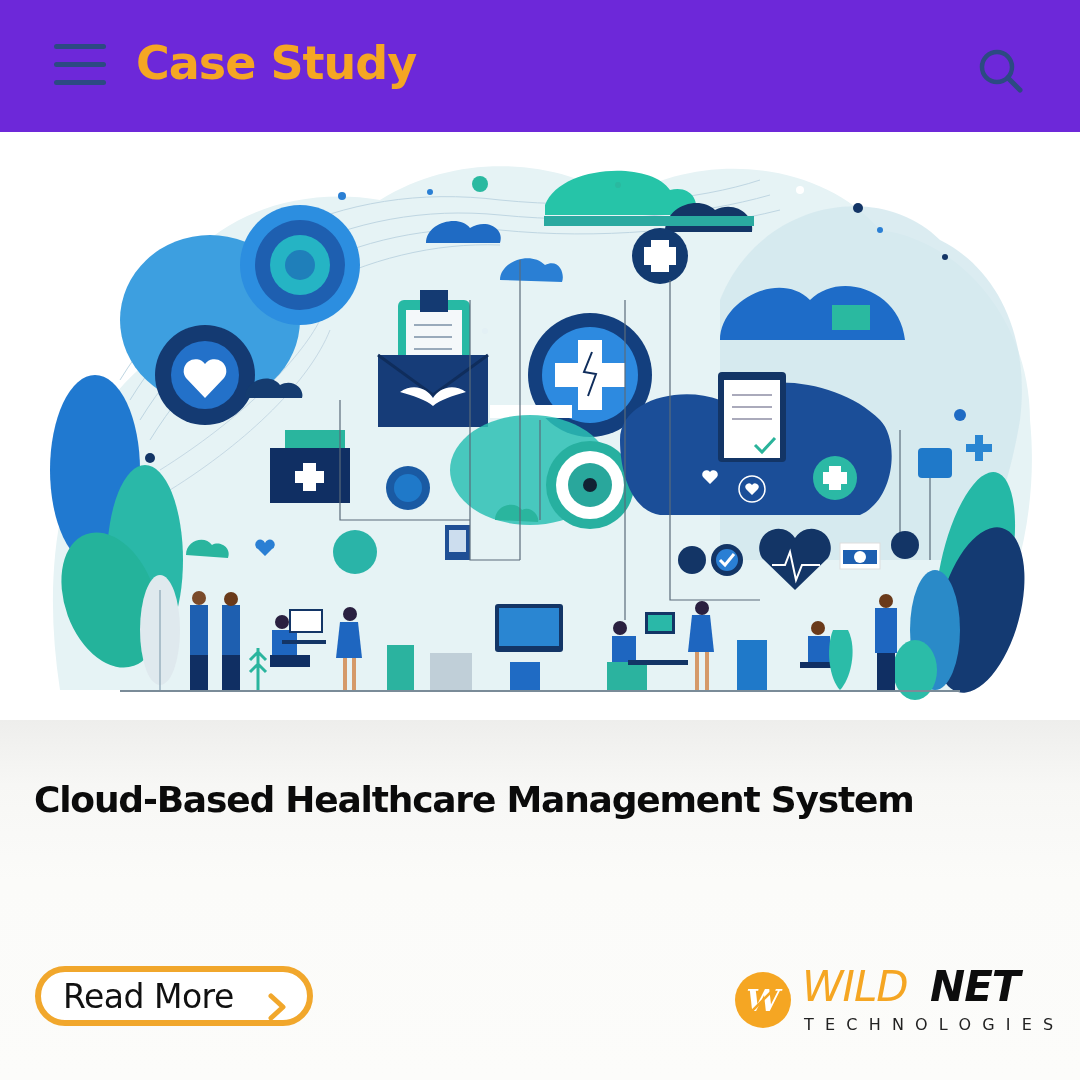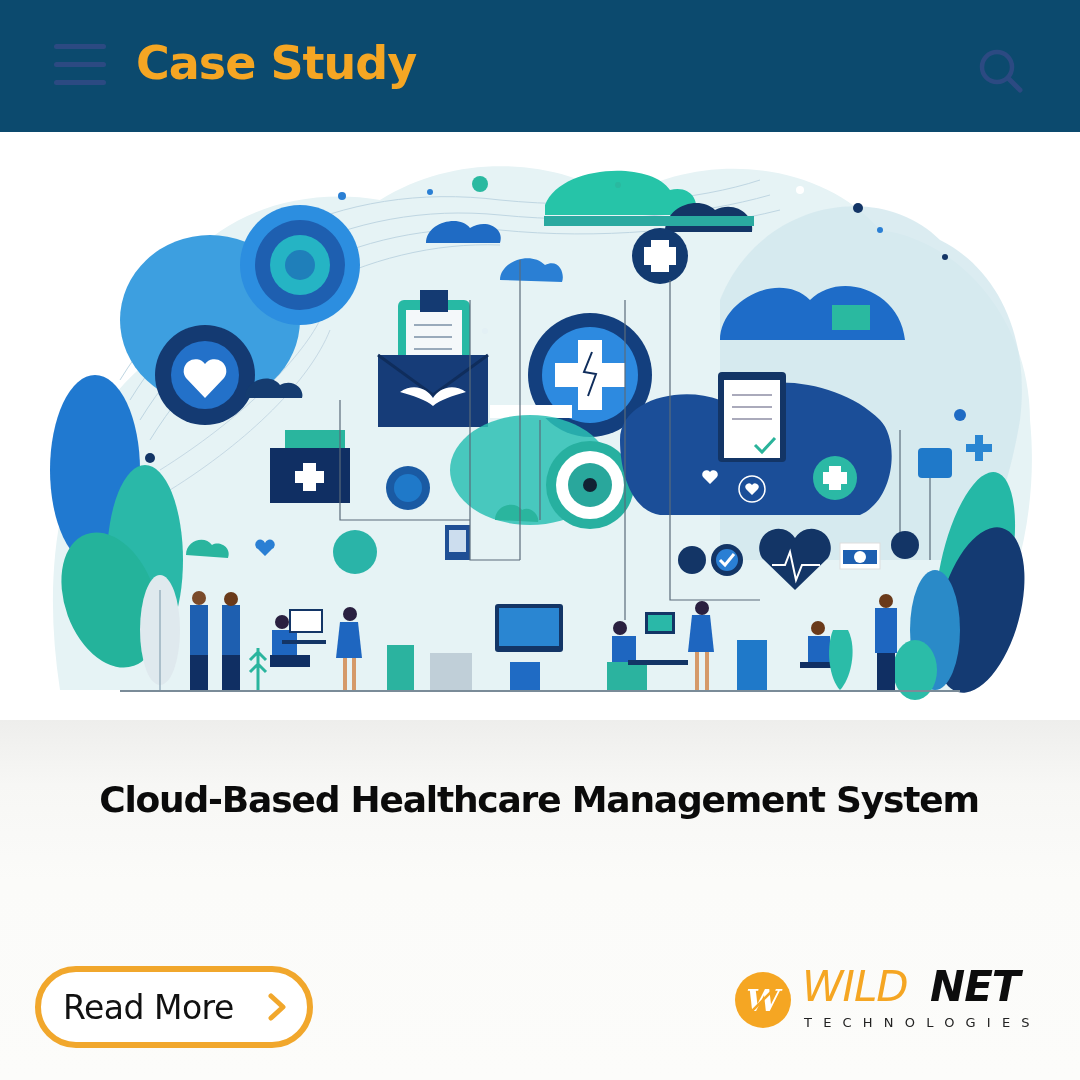--- a/index.html
+++ b/index.html
@@ -1,21 +1,21 @@
 <!DOCTYPE html>
 <html><head>
 <meta charset="utf-8">
 <style>
   * { box-sizing: border-box; margin: 0; padding: 0; }
   html, body { width: 1080px; height: 1080px; background: #fbfbf9; overflow: hidden; }
   body { font-family: "DejaVu Sans", "Liberation Sans", sans-serif; position: relative; }
 
   .header {
     position: absolute; left: 0; top: 0; width: 1080px; height: 132px;
-    background: #0c4a6e;
+    background: #6d28d9;
   }
   .hamburger {
     position: absolute; left: 54px; top: 44px; width: 54px; height: 42px;
     cursor: pointer;
   }
   .hamburger span {
     position: absolute; left: 0; width: 52px; height: 5px; border-radius: 3px;
     background: #2c4a82;
   }
   .hamburger span:nth-child(1) { top: 0; }
@@ -40,24 +40,24 @@
 
   .headline-band {
     position: absolute; left: 0; top: 720px; width: 1080px; height: 360px;
     background: linear-gradient(180deg, #eeeeec 0%, #f7f7f5 18%, #fbfbf9 45%, #fcfcfa 100%);
   }
   .headline {
     position: absolute; left: 34px; top: 772px; width: 1010px;
     font-family: "DejaVu Sans", sans-serif; font-weight: bold;
     font-size: 36px; line-height: 56px; letter-spacing: -1.2px; color: #0b0b0b;
   }
-  .headline div { white-space: nowrap; text-align: center; }
+  .headline div { white-space: nowrap; }
 
   .read-more {
-    position: absolute; left: 35px; top: 966px; width: 278px; height: 82px;
+    position: absolute; left: 35px; top: 966px; width: 278px; height: 60px;
     border: 6px solid #f1a72c; border-radius: 41px; background: #ffffff;
     display: flex; align-items: center; padding-left: 22px;
     cursor: pointer;
   }
   .read-more-label {
     font-family: "DejaVu Sans", sans-serif; font-size: 33px; color: #111;
     letter-spacing: -0.5px;
   }
   .read-more-chevron {
     position: absolute; right: 18px; top: 20px; width: 24px; height: 30px;
@@ -74,21 +74,21 @@
     font-family: "DejaVu Sans", sans-serif; font-weight: normal; font-style: italic;
     font-size: 42px; letter-spacing: -1px; color: #f5a623;
   }
   .logo-net {
     position: absolute; left: 196px; top: -6px;
     font-family: "DejaVu Sans", sans-serif; font-weight: bold;
     font-size: 42px; letter-spacing: -1px; color: #0d0d0d; font-style: italic;
   }
   .logo-tech {
     position: absolute; left: 70px; top: 47px;
-    font-family: "DejaVu Sans", sans-serif; font-size: 13px;
+    font-family: "DejaVu Sans", sans-serif; font-size: 16px;
     letter-spacing: 11.2px; color: #222;
   }
 </style>
 </head>
 <body>
 
 <div class="header">
   <div class="hamburger">
     <span></span>
     <span></span>

